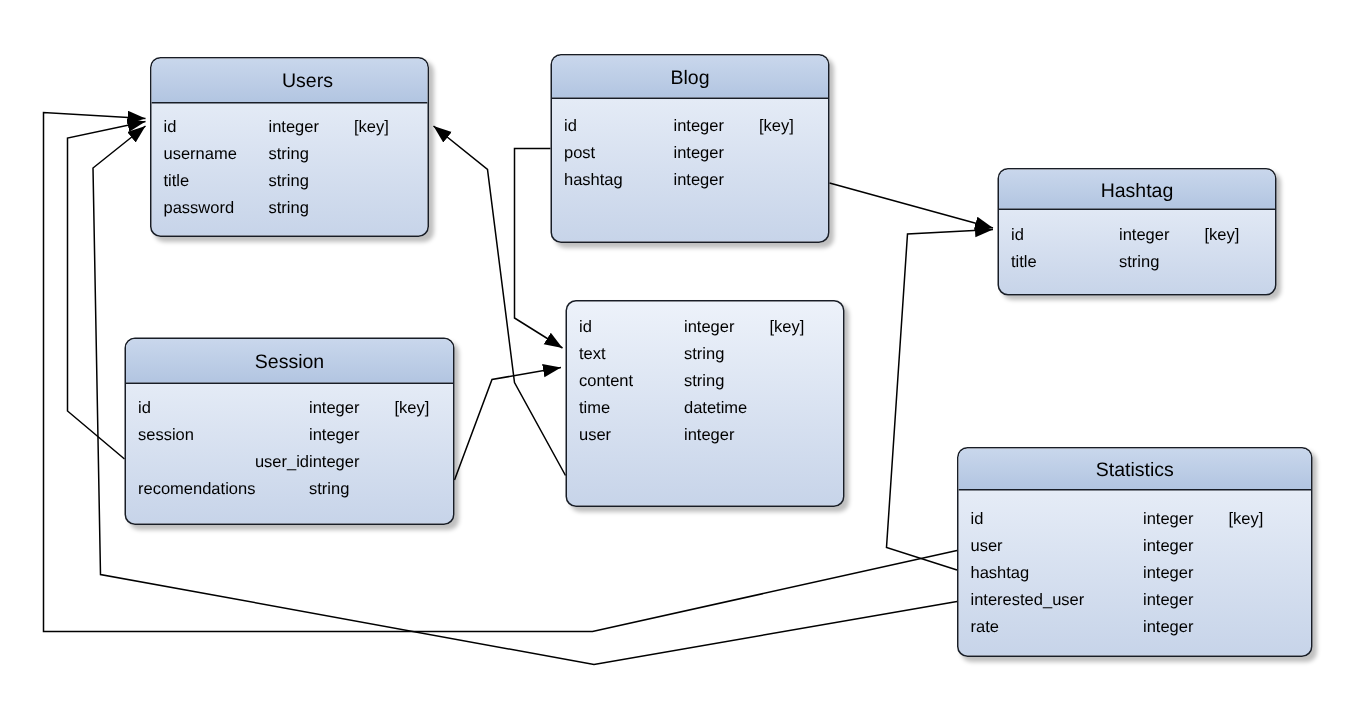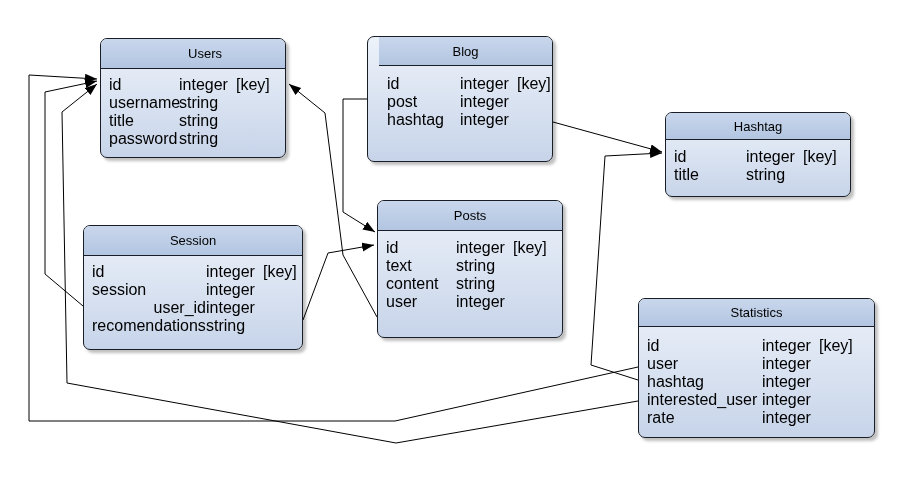--- a/index.html
+++ b/index.html
@@ -28,21 +28,21 @@
     font-size:13px;
     color:#000000;
     box-sizing:border-box;
   }
   .table-body{box-sizing:border-box;}
   .field-row{
     display:flex;
     height:18px;
     line-height:18px;
     padding-left:8px;
-    font-size:16px;
+    font-size:11px;
     color:#000000;
     white-space:nowrap;
   }
   .f-name{display:inline-block;flex:0 0 auto;}
   .f-type{display:inline-block;flex:0 0 57px;}
   .f-key{display:inline-block;flex:0 0 auto;}
 </style>
 </head>
 <body>
 
@@ -83,21 +83,21 @@
             <span class="f-type">string</span>
             <span class="f-key"></span>
           </div>
           <div class="field-row">
             <span class="f-name" style="width: 70px;">password</span>
             <span class="f-type">string</span>
             <span class="f-key"></span>
           </div>
         </div>
       </div>
-      <div class="table-box" style="left: 367px; top: 36px; width: 186px; height: 126px; padding-left: 11px;">
+      <div class="table-box" style="left: 367px; top: 36px; width: 186px; height: 126px;">
         <div class="table-header" style="height: 29px; line-height: 29px;">Blog</div>
         <div class="table-body" style="padding-top: 9px;">
           <div class="field-row">
             <span class="f-name" style="width: 73px;">id</span>
             <span class="f-type">integer</span>
             <span class="f-key">[key]</span>
           </div>
           <div class="field-row">
             <span class="f-name" style="width: 73px;">post</span>
             <span class="f-type">integer</span>
@@ -144,35 +144,39 @@
             <span class="f-key"></span>
           </div>
           <div class="field-row">
             <span class="f-name" style="width: 114px;">recomendations</span>
             <span class="f-type">string</span>
             <span class="f-key"></span>
           </div>
         </div>
       </div>
       <div class="table-box" style="left: 377px; top: 200px; width: 186px; height: 138px;">
-        <div class="table-header" style="height: 30px; line-height: 30px;">Posts</div>
         <div class="table-body" style="padding-top: 8px;">
           <div class="field-row">
             <span class="f-name" style="width: 70px;">id</span>
             <span class="f-type">integer</span>
             <span class="f-key">[key]</span>
           </div>
           <div class="field-row">
             <span class="f-name" style="width: 70px;">text</span>
             <span class="f-type">string</span>
             <span class="f-key"></span>
           </div>
           <div class="field-row">
             <span class="f-name" style="width: 70px;">content</span>
             <span class="f-type">string</span>
+            <span class="f-key"></span>
+          </div>
+          <div class="field-row">
+            <span class="f-name" style="width: 70px;">time</span>
+            <span class="f-type">datetime</span>
             <span class="f-key"></span>
           </div>
           <div class="field-row">
             <span class="f-name" style="width: 70px;">user</span>
             <span class="f-type">integer</span>
             <span class="f-key"></span>
           </div>
         </div>
       </div>
       <div class="table-box" style="left: 638px; top: 298px; width: 237px; height: 140px;">

